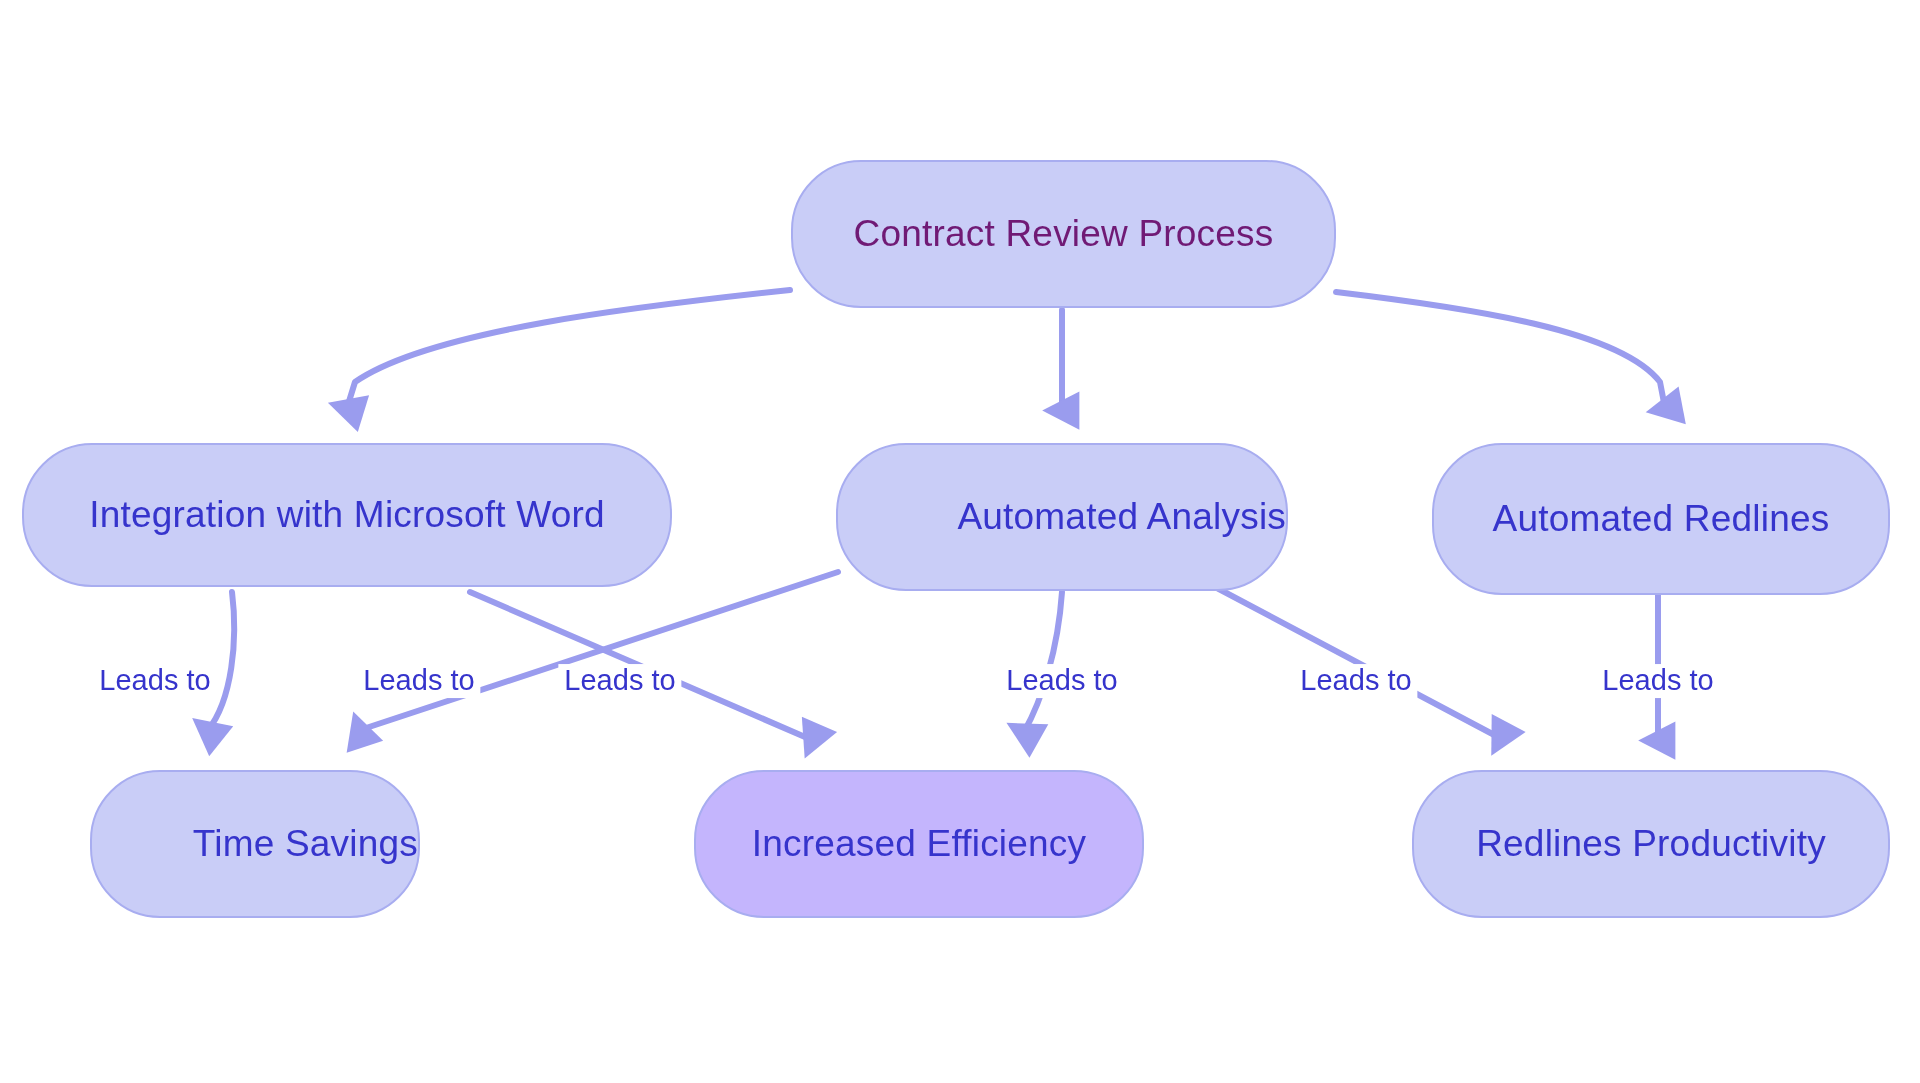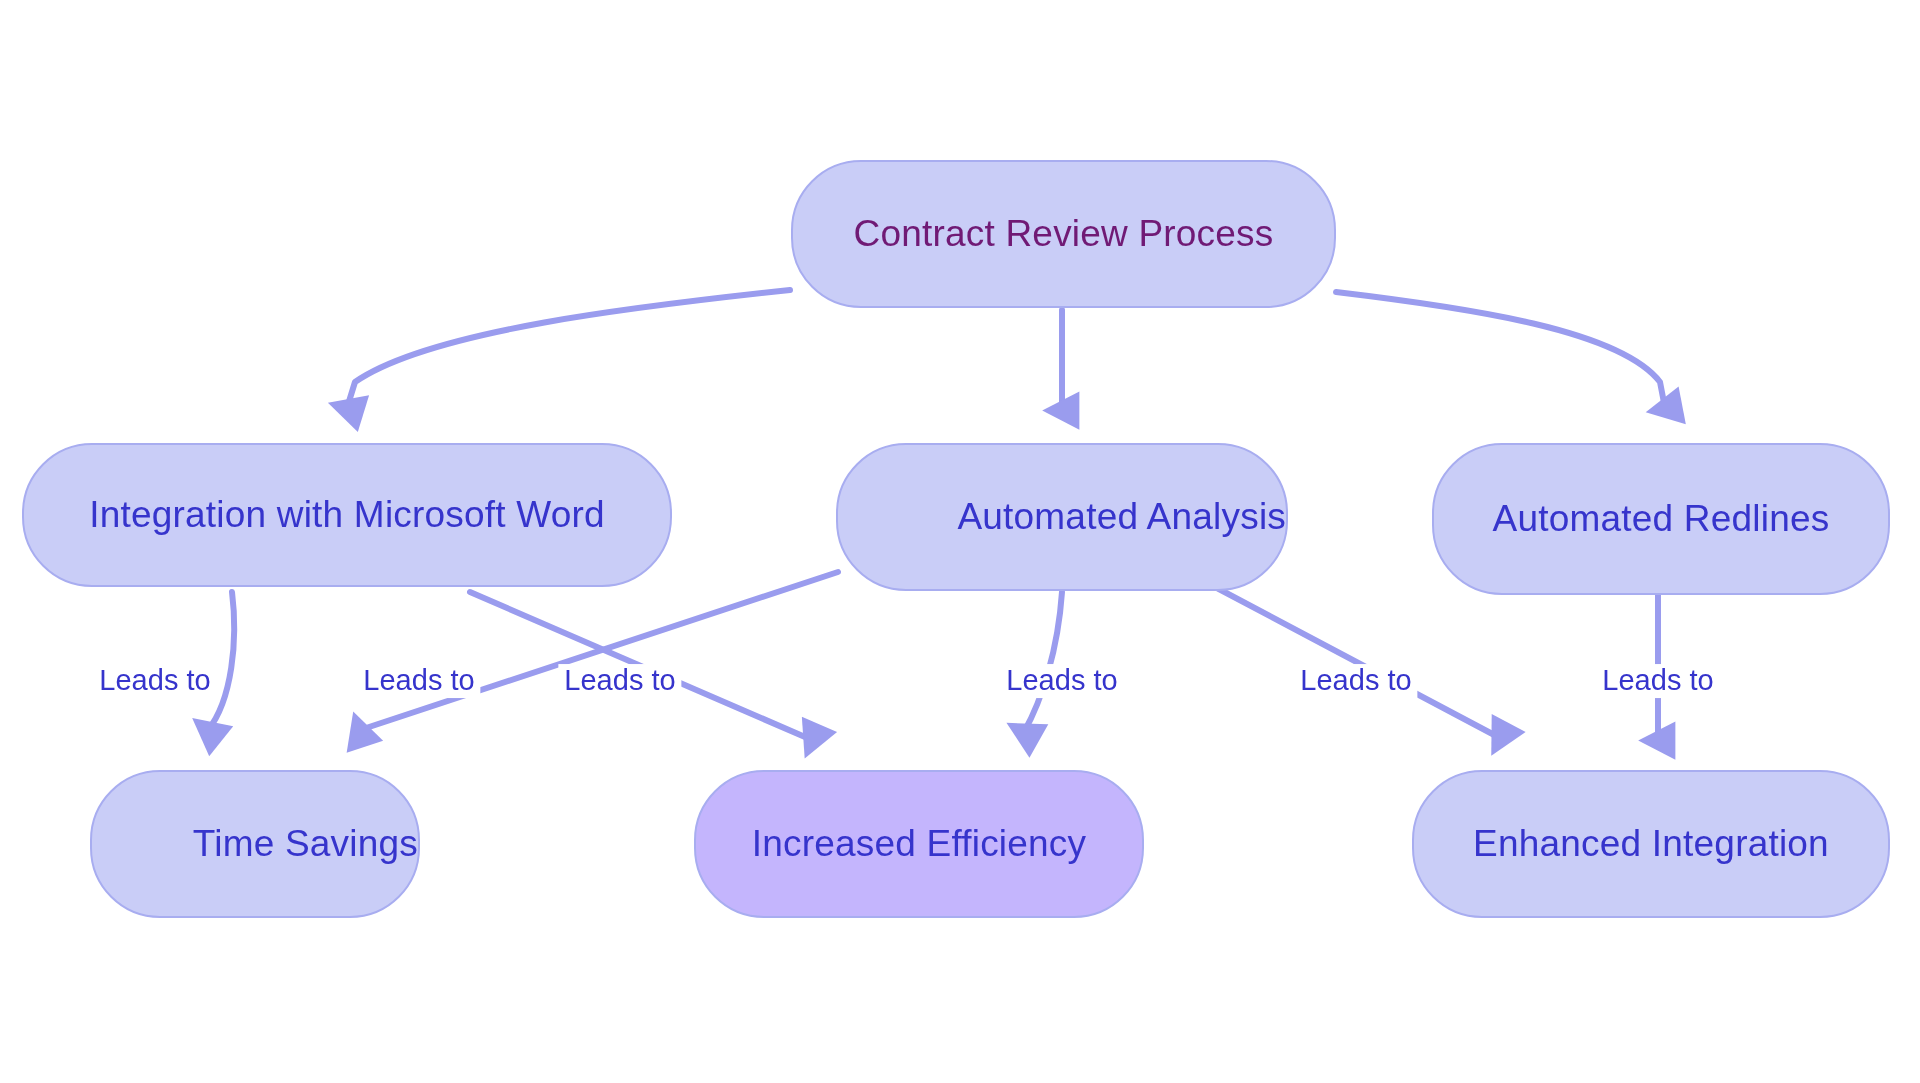--- a/index.html
+++ b/index.html
@@ -95,21 +95,21 @@
       <div class="node" style="left: 1432px; top: 443px; width: 458px; height: 152px; background: rgb(201, 205, 247); border-color: rgb(168, 173, 240); color: rgb(54, 52, 204);">
         <span class="node-label">Automated Redlines</span>
       </div>
       <div class="node" style="left: 90px; top: 770px; width: 330px; height: 148px; background: rgb(201, 205, 247); border-color: rgb(168, 173, 240); color: rgb(54, 52, 204); justify-content: flex-end;">
         <span class="node-label">Time Savings</span>
       </div>
       <div class="node" style="left: 694px; top: 770px; width: 450px; height: 148px; background: #c4b5fd; border-color: rgb(168, 173, 240); color: rgb(54, 52, 204);">
         <span class="node-label">Increased Efficiency</span>
       </div>
       <div class="node" style="left: 1412px; top: 770px; width: 478px; height: 148px; background: rgb(201, 205, 247); border-color: rgb(168, 173, 240); color: rgb(54, 52, 204);">
-        <span class="node-label">Enhanced Integration</span>
+        <span class="node-label">Redlines Productivity</span>
       </div>
     </div>
   <div id="edge-labels-container">
       <div class="edge-label" style="left: 155px; top: 681px; color: rgb(54, 52, 204);">Leads to</div>
       <div class="edge-label" style="left: 620px; top: 681px; color: rgb(54, 52, 204);">Leads to</div>
       <div class="edge-label" style="left: 419px; top: 681px; color: rgb(54, 52, 204);">Leads to</div>
       <div class="edge-label" style="left: 1062px; top: 681px; color: rgb(54, 52, 204);">Leads to</div>
       <div class="edge-label" style="left: 1356px; top: 681px; color: rgb(54, 52, 204);">Leads to</div>
       <div class="edge-label" style="left: 1658px; top: 681px; color: rgb(54, 52, 204);">Leads to</div>
     </div>

